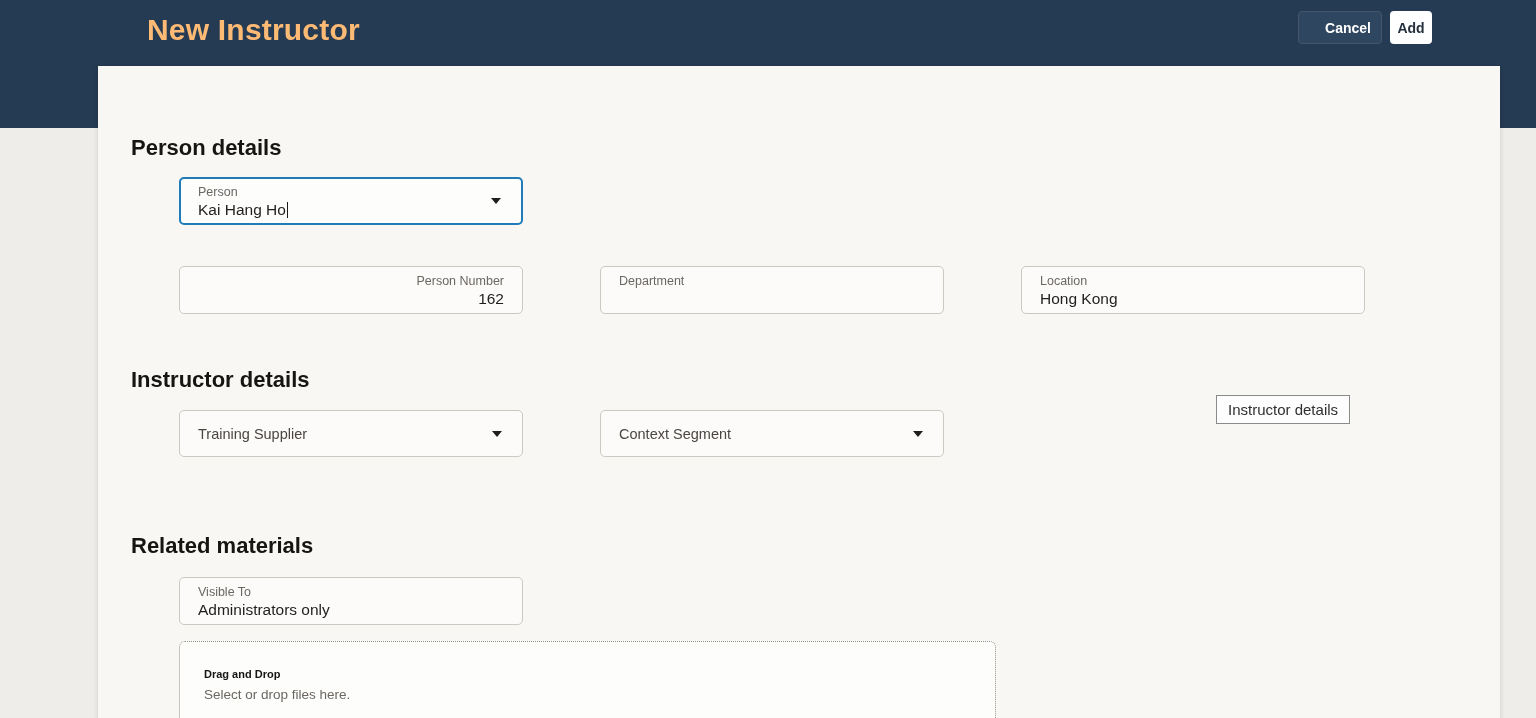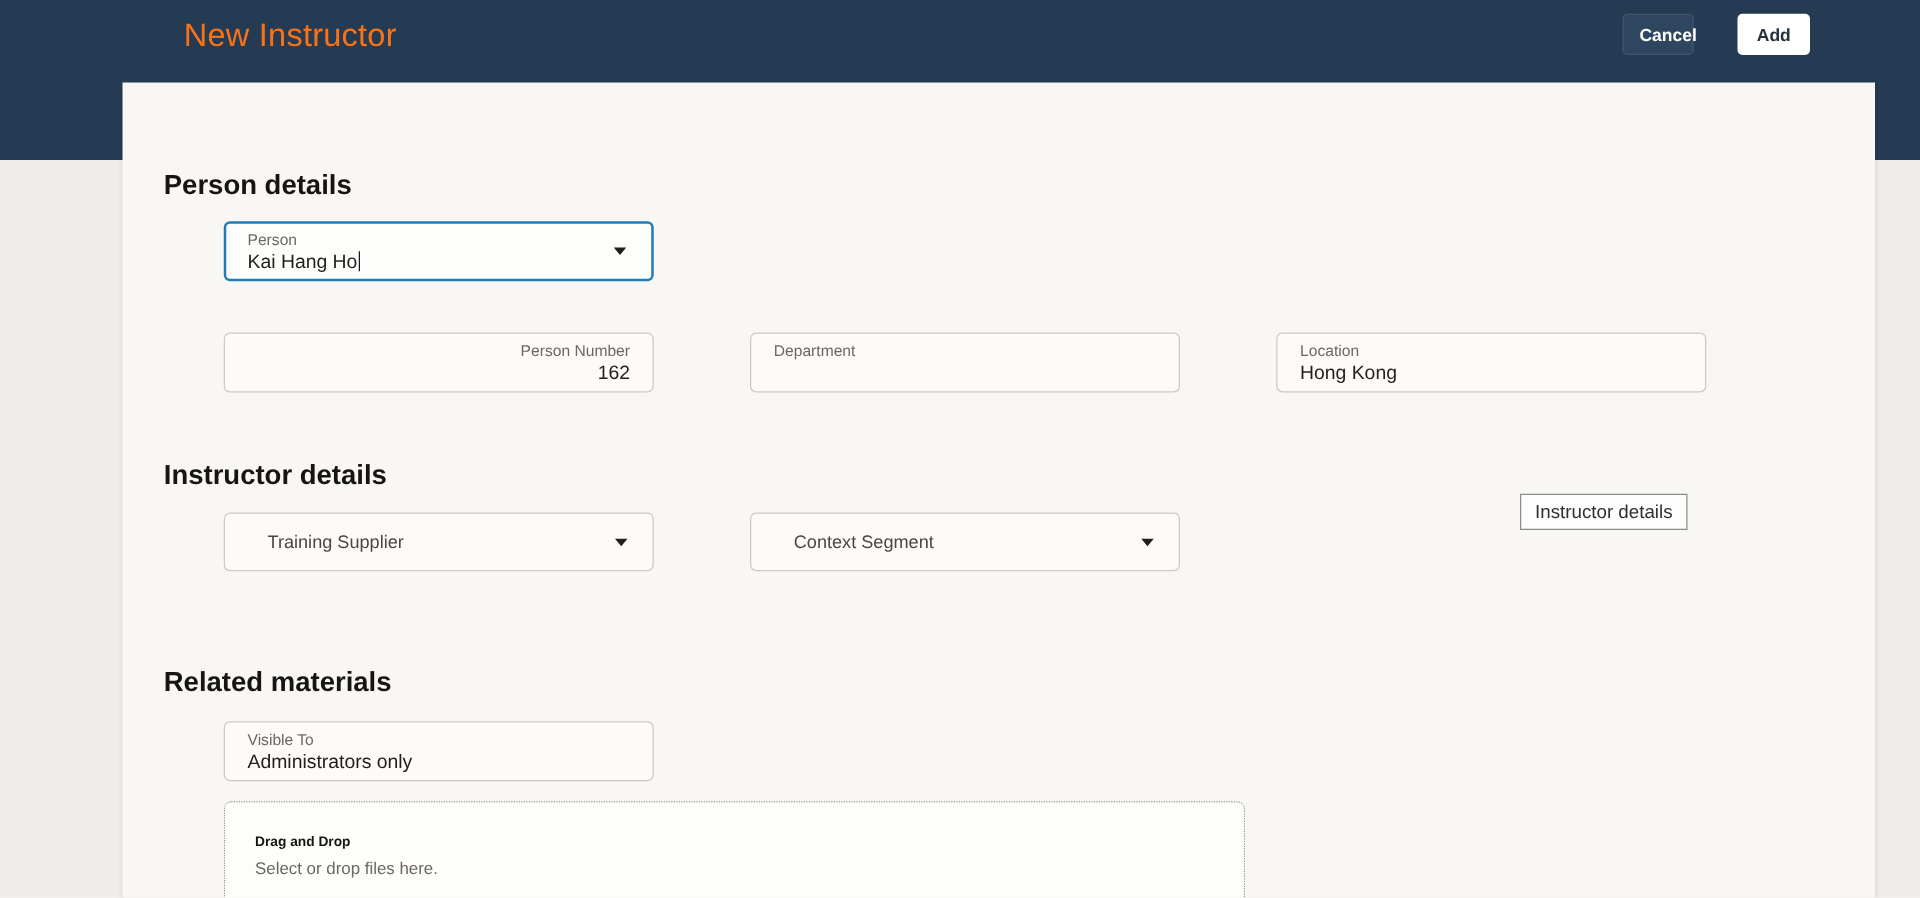--- a/index.html
+++ b/index.html
@@ -23,40 +23,40 @@
     background: var(--page-bg);
     position: relative;
   }
   .topband {
     position: absolute; left: 0; top: 0;
     width: 1536px; height: 128px;
     background: var(--header-bg);
   }
   .page-title {
     position: absolute; left: 147px; top: 13px;
-    font-size: 26px; font-weight: normal; color: #f97316;
+    font-size: 30px; font-weight: bold; color: #fdba74;
     letter-spacing: 0.2px;
   }
   .hdr-btn {
     position: absolute; top: 11px; height: 33px;
     border-radius: 4px;
     font-family: "Liberation Sans", sans-serif;
     font-size: 14px; font-weight: bold;
     display: flex; align-items: center; justify-content: center;
     cursor: pointer;
   }
   .btn-cancel {
-    left: 1298px; width: 57px;
+    left: 1298px; width: 84px;
     background: var(--cancel-bg);
     border: 1px solid var(--cancel-border);
     color: #ffffff;
     padding-left: 16px;
   }
   .btn-add {
-    left: 1390px; width: 58px;
+    left: 1390px; width: 42px;
     background: #ffffff; border: none;
     color: #25313E;
   }
   .card {
     position: absolute; left: 98px; top: 66px;
     width: 1402px; height: 700px;
     background: var(--card-bg);
     box-shadow: 0 1px 5px rgba(0,0,0,0.15);
   }
   .section-heading {
@@ -105,21 +105,21 @@
     background: #1D1B1A;
     vertical-align: -3px;
     margin-left: 1px;
   }
   .dropdown-only {
     display: flex; align-items: center;
     padding-top: 0;
     height: 47px;
   }
   .dropdown-only .dlabel {
-    font-size: 14.5px; color: #4A4641; margin-left: 16px;
+    font-size: 14.5px; color: #4A4641;
   }
   .f-person   { left: 81px;  top: 111px; }
   .f-pnum     { left: 81px;  top: 200px; text-align: right; }
   .f-dept     { left: 502px; top: 200px; }
   .f-loc      { left: 923px; top: 200px; }
   .f-supplier { left: 81px;  top: 344px; }
   .f-context  { left: 502px; top: 344px; }
   .f-visible  { left: 81px;  top: 511px; }
 
   .tooltip-box {

